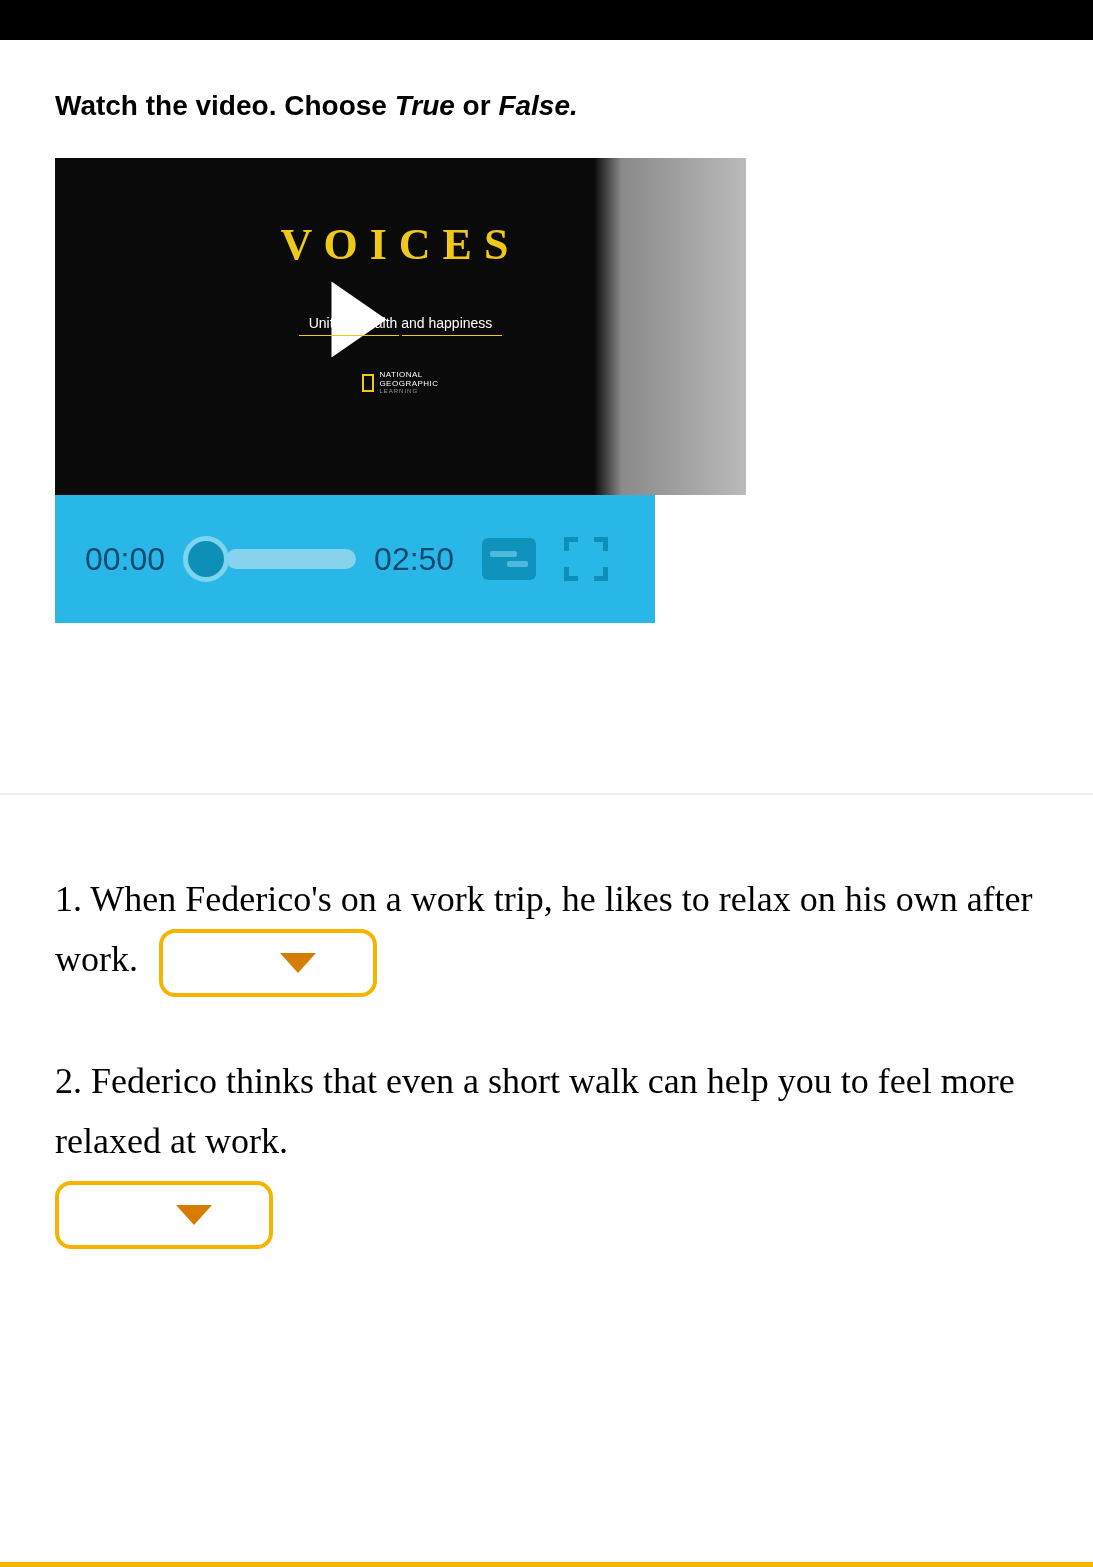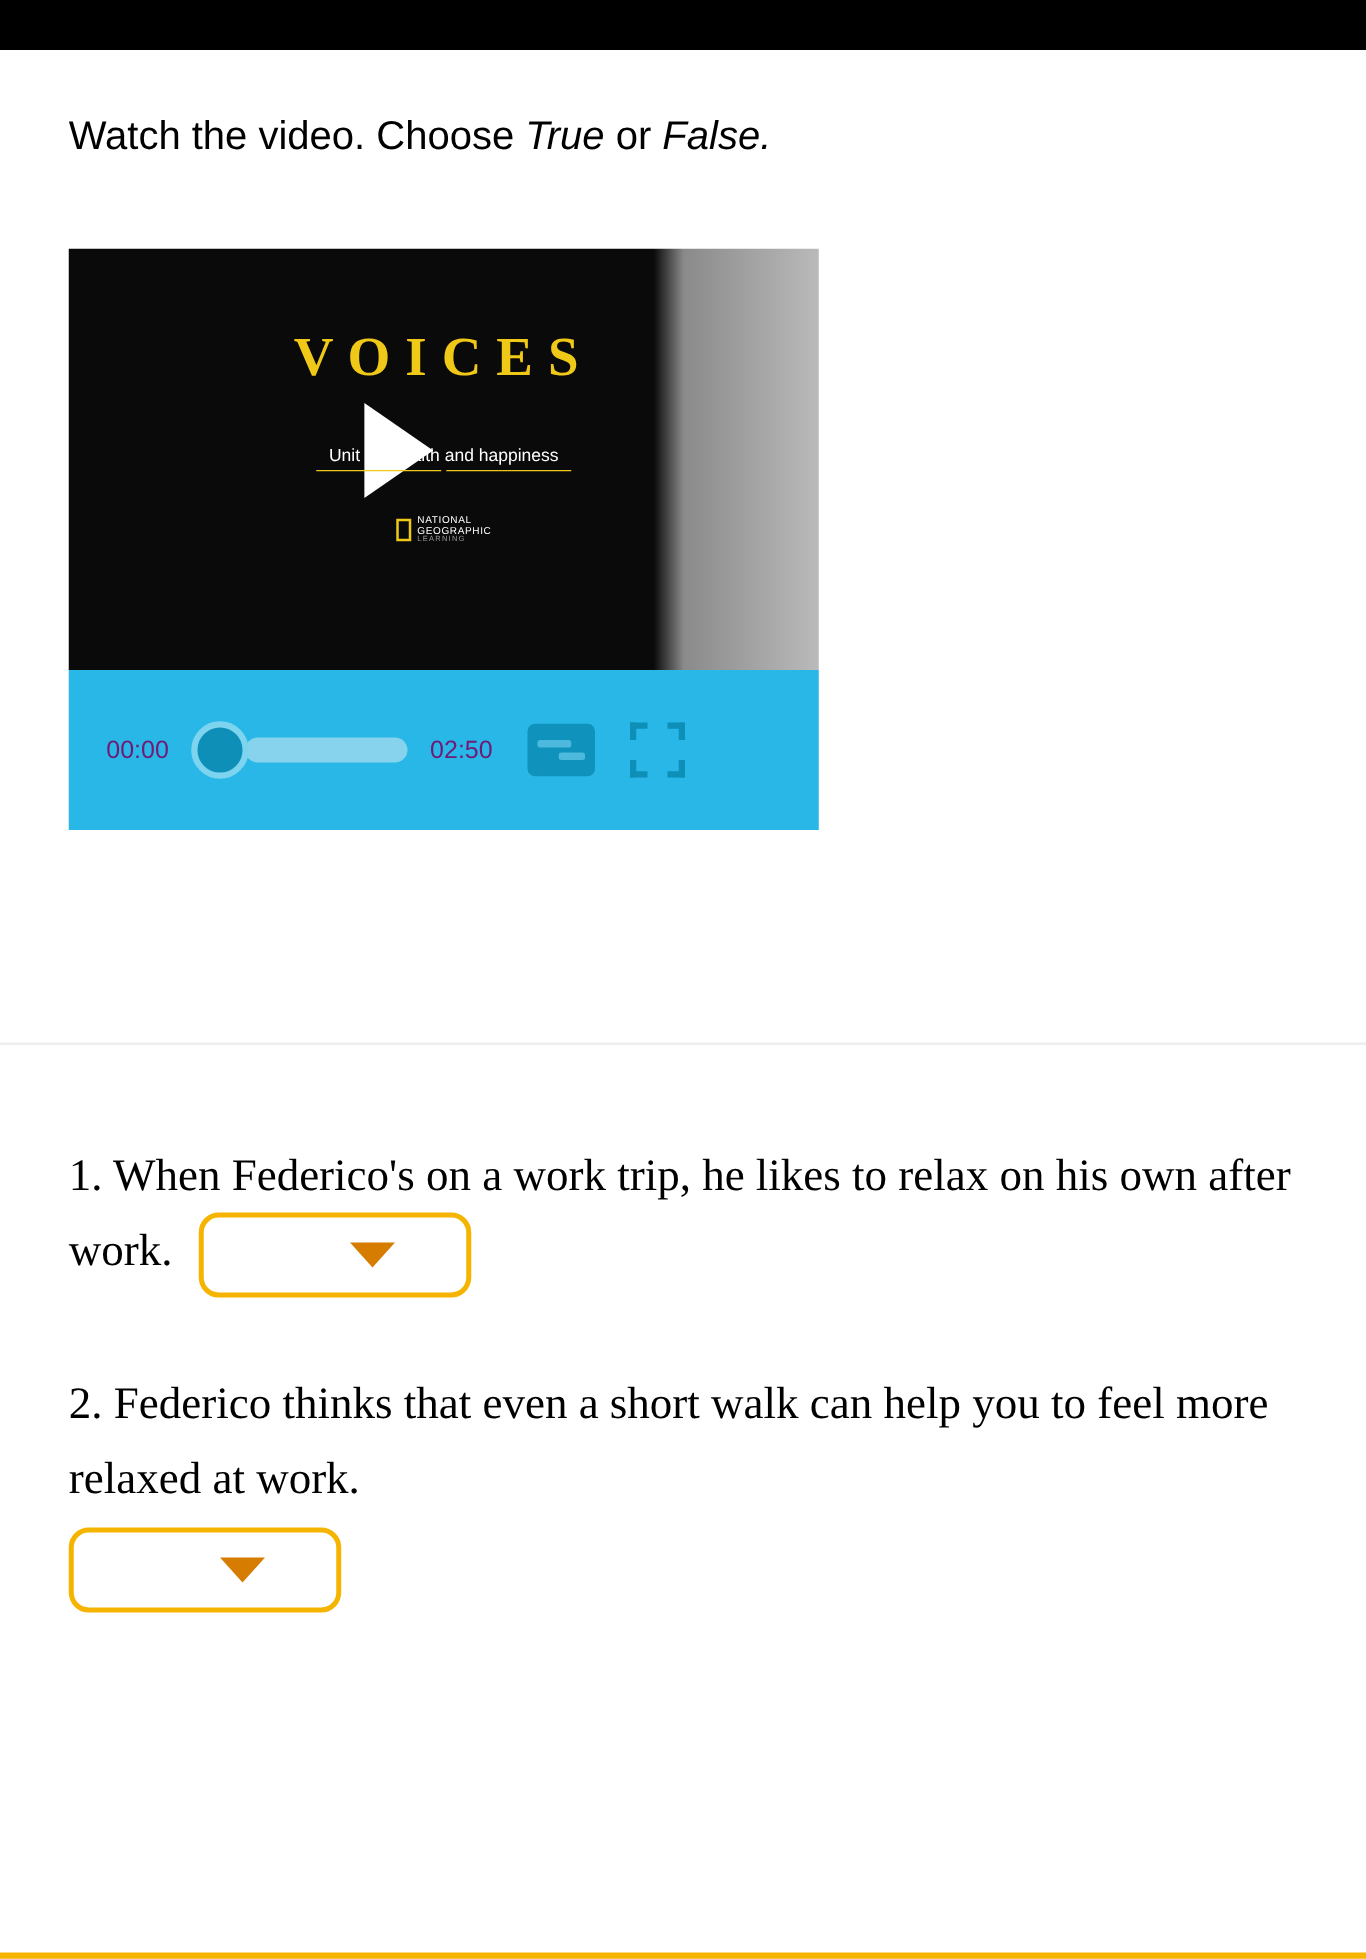--- a/index.html
+++ b/index.html
@@ -14,35 +14,35 @@
     }
     .top-bar {
       background: #000;
       height: 40px;
       width: 100%;
     }
     .content {
       padding: 50px 55px 0 55px;
     }
     .instruction {
-      font-size: 32px;
-      font-weight: normal;
+      font-size: 28px;
+      font-weight: bold;
       color: #000;
-      margin-bottom: 72px;
+      margin-bottom: 36px;
     }
     .instruction .italic {
       font-style: italic;
     }
     .video-container {
       width: 600px;
       margin-bottom: 170px;
     }
     .video-frame {
       position: relative;
-      width: 600px;
+      width: 691px;
       height: 337px;
       background: linear-gradient(to right, #0a0a0a 0%, #0a0a0a 78%, #8a8a8a 82%, #bababa 100%);
       display: flex;
       flex-direction: column;
       align-items: center;
       justify-content: center;
     }
     .video-title {
       font-family: 'Times New Roman', serif;
       color: #f0c918;
@@ -111,22 +111,22 @@
     }
     .video-controls {
       background: #29b7e8;
       height: 128px;
       display: flex;
       align-items: center;
       padding: 0 30px;
       gap: 18px;
     }
     .time-text {
-      color: #701a75;
-      font-size: 20px;
+      color: #0c4a6e;
+      font-size: 32px;
       font-weight: 500;
     }
     .scrubber-container {
       display: flex;
       align-items: center;
     }
     .scrubber-thumb {
       width: 46px;
       height: 46px;
       border-radius: 50%;

